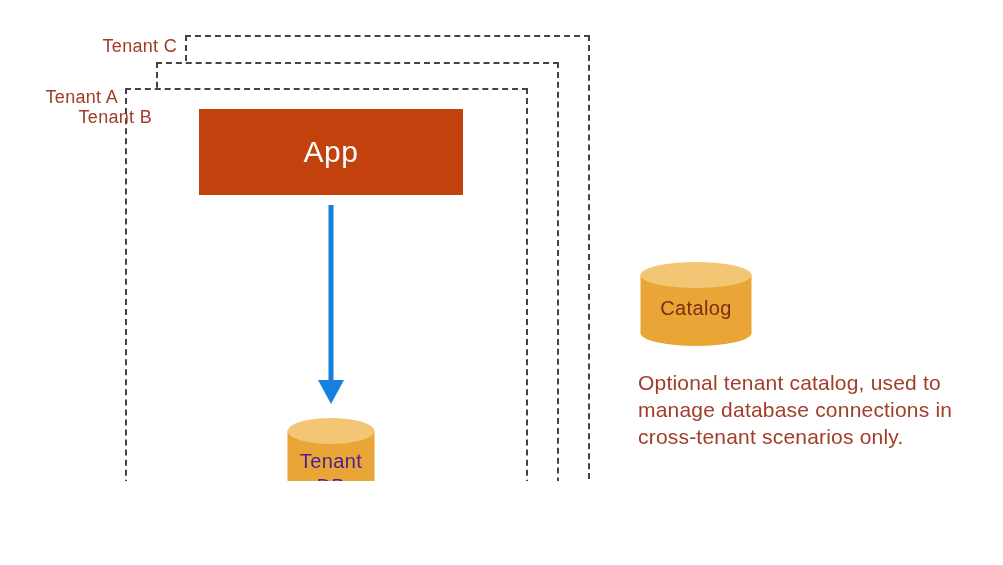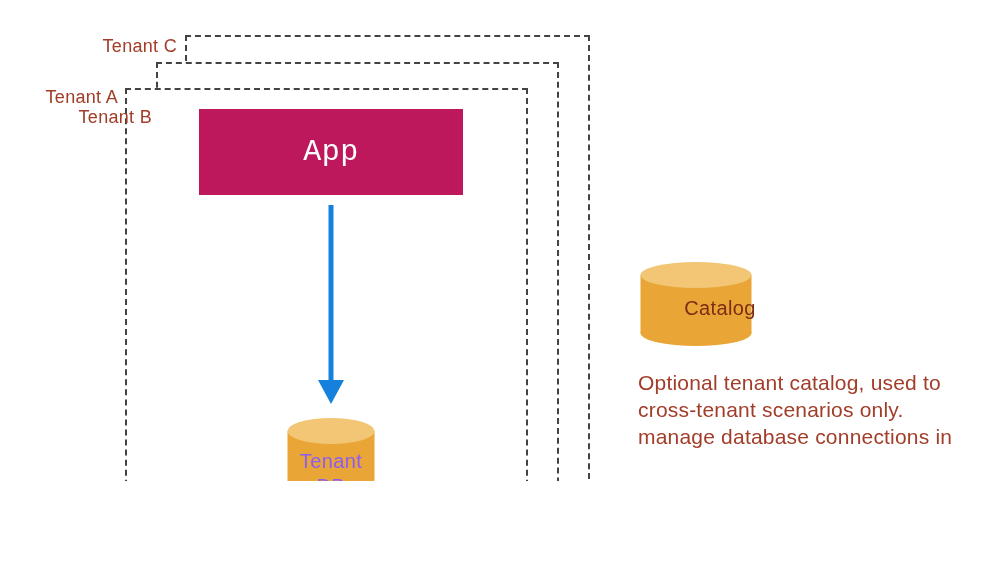--- a/index.html
+++ b/index.html
@@ -38,57 +38,55 @@
     white-space: nowrap;
   }
   .lc { left: 75px; top: 36px; }
   .lb { left: 50px; top: 62px; margin-top: 45px; }
   .la { left: 16px;  top: 87px; }
 
   .app-box {
     position: absolute;
     left: 199px; top: 109px;
     width: 264px; height: 86px;
-    background: #be185d;
+    background: #c2410c;
     color: #ffffff;
     display: flex;
     align-items: center;
     justify-content: center;
     font-size: 30px;
     letter-spacing: 0.5px;
     z-index: 4;
-    font-family: Liberation Mono, monospace;
   }
 
   .arrow { position: absolute; left: 314px; top: 202px; z-index: 4; }
 
   .db-cyl { position: absolute; left: 287px; top: 418px; z-index: 4; }
   .db-text {
     position: absolute;
     left: 287px; top: 449px;
     width: 88px;
     text-align: center;
     font-size: 20px;
     line-height: 25px;
     letter-spacing: 0.4px;
-    color: #8b5cf6;
+    color: #4c1d95;
     z-index: 5;
   }
 
   .catalog-cyl { position: absolute; left: 640px; top: 262px; z-index: 4; }
   .catalog-text {
     position: absolute;
     left: 640px; top: 297px;
     width: 112px;
     text-align: center;
     font-size: 20px;
     letter-spacing: 0.4px;
     color: #7C2D12;
     z-index: 5;
-    padding-left: 24px;
   }
 
   .note {
     position: absolute;
     left: 638px; top: 369px;
     font-size: 21px;
     line-height: 27px;
     letter-spacing: 0.2px;
     color: #A13D28;
     white-space: nowrap;
@@ -129,17 +127,17 @@
 
   <svg class="catalog-cyl" width="112" height="84" viewBox="0 0 112 84">
     <ellipse cx="56" cy="71" rx="55.5" ry="13" fill="#E9A636"></ellipse>
     <rect x="0.5" y="13" width="111" height="58" fill="#E9A636"></rect>
     <ellipse cx="56" cy="13" rx="55.5" ry="13" fill="#F2C674"></ellipse>
   </svg>
   <div class="catalog-text">Catalog</div>
 
   <div class="note">
     <div>Optional tenant catalog, used to</div>
+    <div>manage database connections in</div>
     <div>cross-tenant scenarios only.</div>
-    <div>manage database connections in</div>
   </div>
 
 </div>
 
 </body></html>

